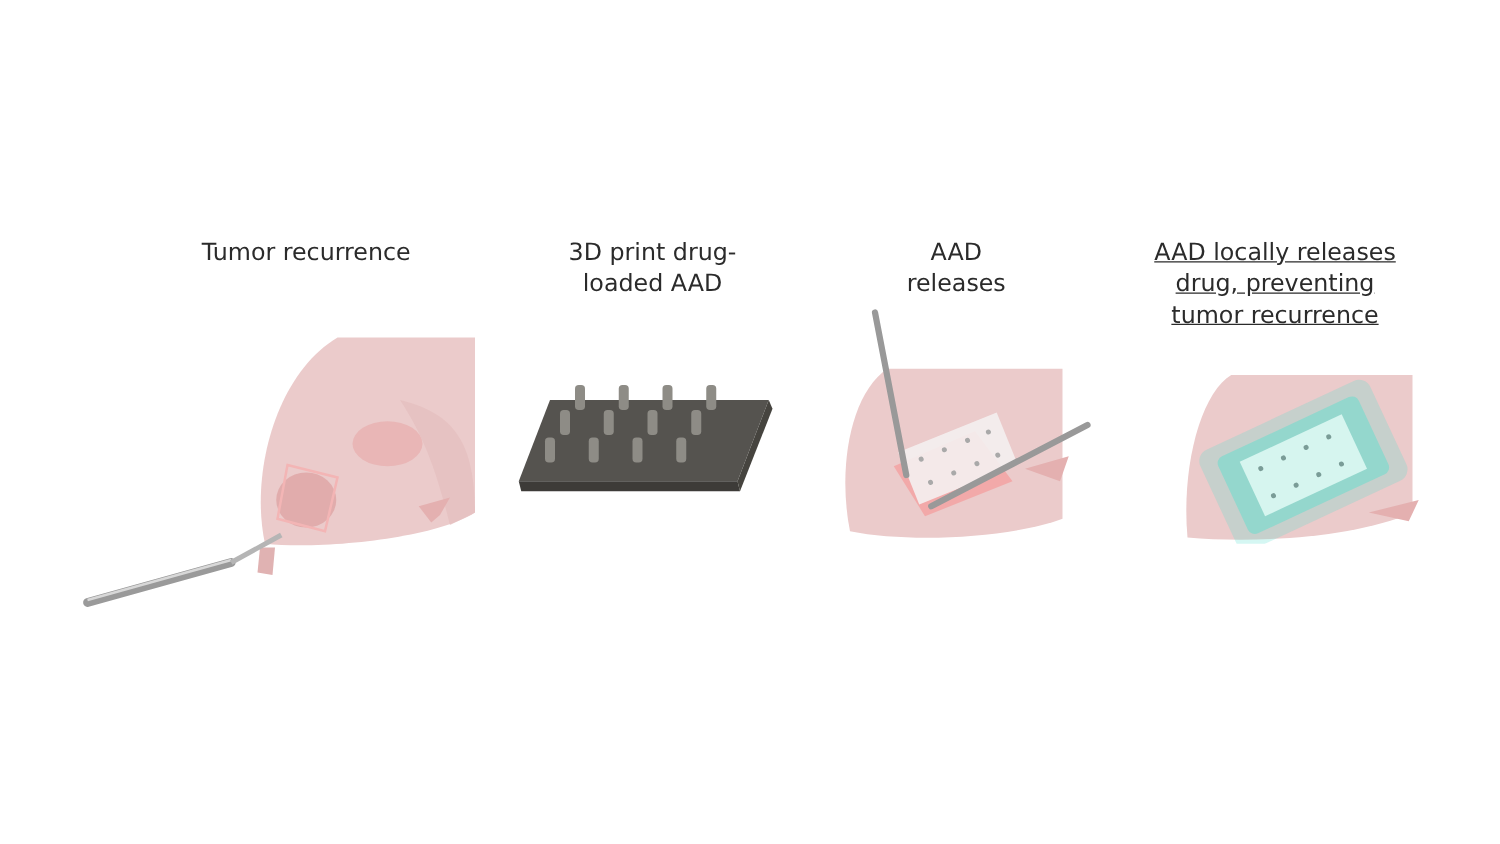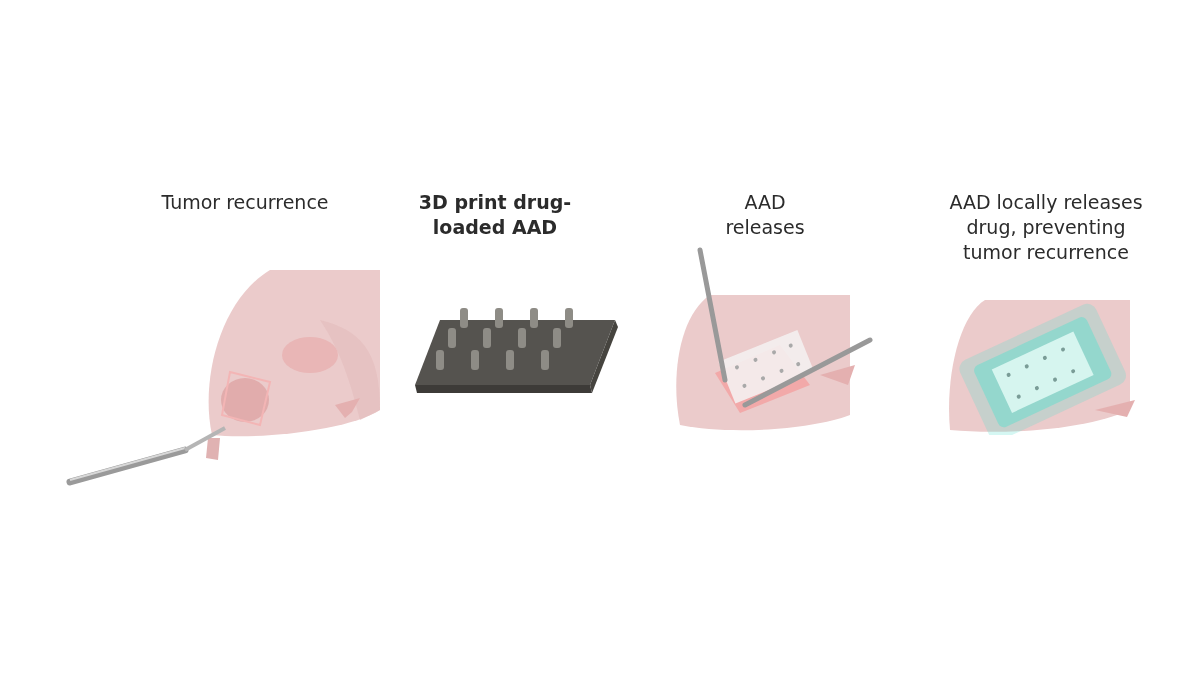--- a/index.html
+++ b/index.html
@@ -24,21 +24,21 @@
     <ellipse cx="185" cy="140" rx="24" ry="22" fill="#e0a8a8" opacity="0.9"></ellipse>
     <path d="M170 112 L210 122 L200 165 L162 155Z" fill="none" stroke="#f3b5b5" stroke-width="2"></path>
     <g>
       <line x1="10" y1="222" x2="125" y2="190" stroke="#9a9a9a" stroke-width="7" stroke-linecap="round"></line>
       <line x1="10" y1="220" x2="125" y2="188" stroke="#d8d8d8" stroke-width="2"></line>
       <line x1="125" y1="190" x2="165" y2="168" stroke="#b5b5b5" stroke-width="4"></line>
     </g>
   </svg>
 </div>
 
-<div class="label" style="left:385px; top:190px; width:220px;font-weight:bold;">3D print drug-
+<div class="label" style="left:412px; top:190px; width:220px;">3D print drug-
 loaded AAD</div>
 <div class="panel" style="left:410px; top:300px;">
   <svg width="220" height="100" viewBox="0 0 220 100">
     <polygon points="30,20 205,20 180,85 5,85" fill="#55534f"></polygon>
     <polygon points="5,85 180,85 182,93 7,93" fill="#3d3b38"></polygon>
     <polygon points="180,85 205,20 208,27 182,93" fill="#46443f"></polygon>
     <g fill="#8e8c86">
       <rect x="50" y="8" width="8" height="20" rx="3"></rect>
         <rect x="85" y="8" width="8" height="20" rx="3"></rect>
       <rect x="120" y="8" width="8" height="20" rx="3"></rect>
@@ -75,21 +75,21 @@
           <circle cx="128" cy="132" r="2"></circle>
       </g>
     </g>
     <g>
       <line x1="30" y1="5" x2="55" y2="135" stroke="#999" stroke-width="5" stroke-linecap="round"></line>
       <line x1="75" y1="160" x2="200" y2="95" stroke="#999" stroke-width="5" stroke-linecap="round"></line>
     </g>
   </svg>
 </div>
 
-<div class="label" style="left:906px; top:190px; width:280px;">AAD locally releases
+<div class="label" style="left:880px; top:190px; width:280px;text-decoration:underline;">AAD locally releases
 drug, preventing
 tumor  recurrence</div>
 <div class="panel" style="left:945px; top:295px;">
   <svg width="200" height="140" viewBox="0 0 200 140">
     <path d="M5 135 C0 80 15 20 40 5 L185 5 L185 115 C140 135 60 140 5 135Z" fill="#ebcbcb"></path>
     <path d="M150 115 L190 105 L182 122Z" fill="#e4b0b0"></path>
     <g transform="rotate(-25 100 75)">
       <rect x="22" y="32" width="150" height="88" rx="10" fill="#57e0cf" opacity="0.25"></rect>
       <rect x="35" y="42" width="124" height="68" rx="6" fill="#57e0cf" opacity="0.45"></rect>
       <rect x="52" y="52" width="90" height="48" fill="#d6f5ef"></rect>

